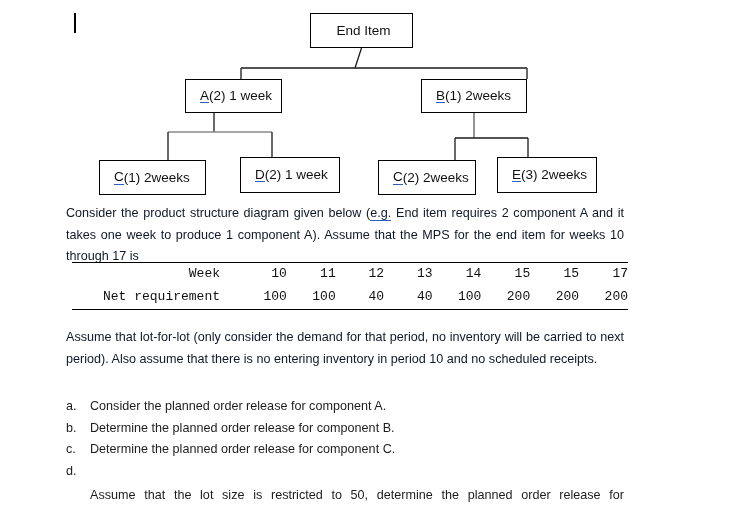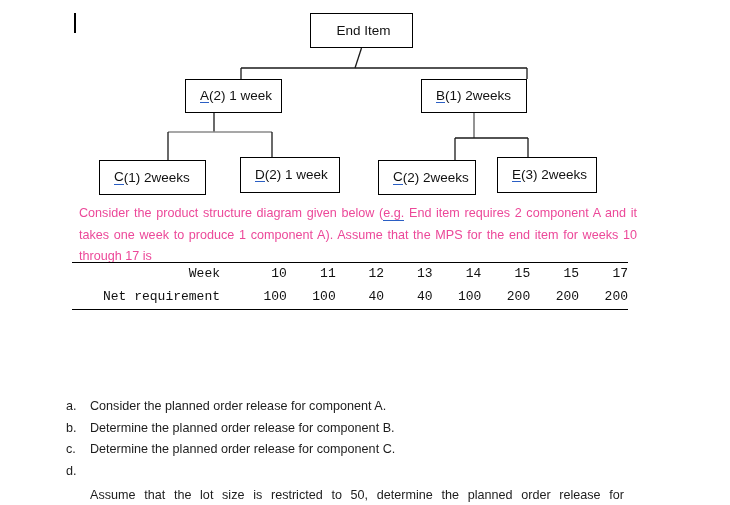--- a/index.html
+++ b/index.html
@@ -77,23 +77,22 @@
     width: 730px; height: 205px;
     z-index: 1;
     pointer-events: none;
   }
 
   
   .para {
     position: absolute;
     font-size: 12.6px;
     line-height: 21.5px;
-    color: #ec4899;
+    color: #0f172a;
     text-align: justify;
-    margin-left: 13px;
   }
   #para-1 { left: 66px; top: 203px; width: 558px; }
   #para-2 { left: 66px; top: 327px; width: 558px; }
 
   .squiggle {
     border-bottom: 1.5px solid #2b5fc4;
   }
 
   
   .mps-table {
@@ -242,20 +241,21 @@
         <td class="val">40</td>
         <td class="val">40</td>
         <td class="val">100</td>
         <td class="val">200</td>
         <td class="val">200</td>
         <td class="val">200</td>
       </tr>
     </tbody>
   </table>
 
+  <div class="para" id="para-2">Assume that lot-for-lot (only consider the demand for that period, no inventory will be carried to next period). Also assume that there is no entering inventory in period 10 and no scheduled receipts.</div>
 
   <div class="qlist">
     <div class="qitem">
       <span class="qmark">a.</span>
       <span class="qtext">Consider the planned order release for component A.</span>
     </div>
     <div class="qitem">
       <span class="qmark">b.</span>
       <span class="qtext">Determine the planned order release for component B.</span>
     </div>

